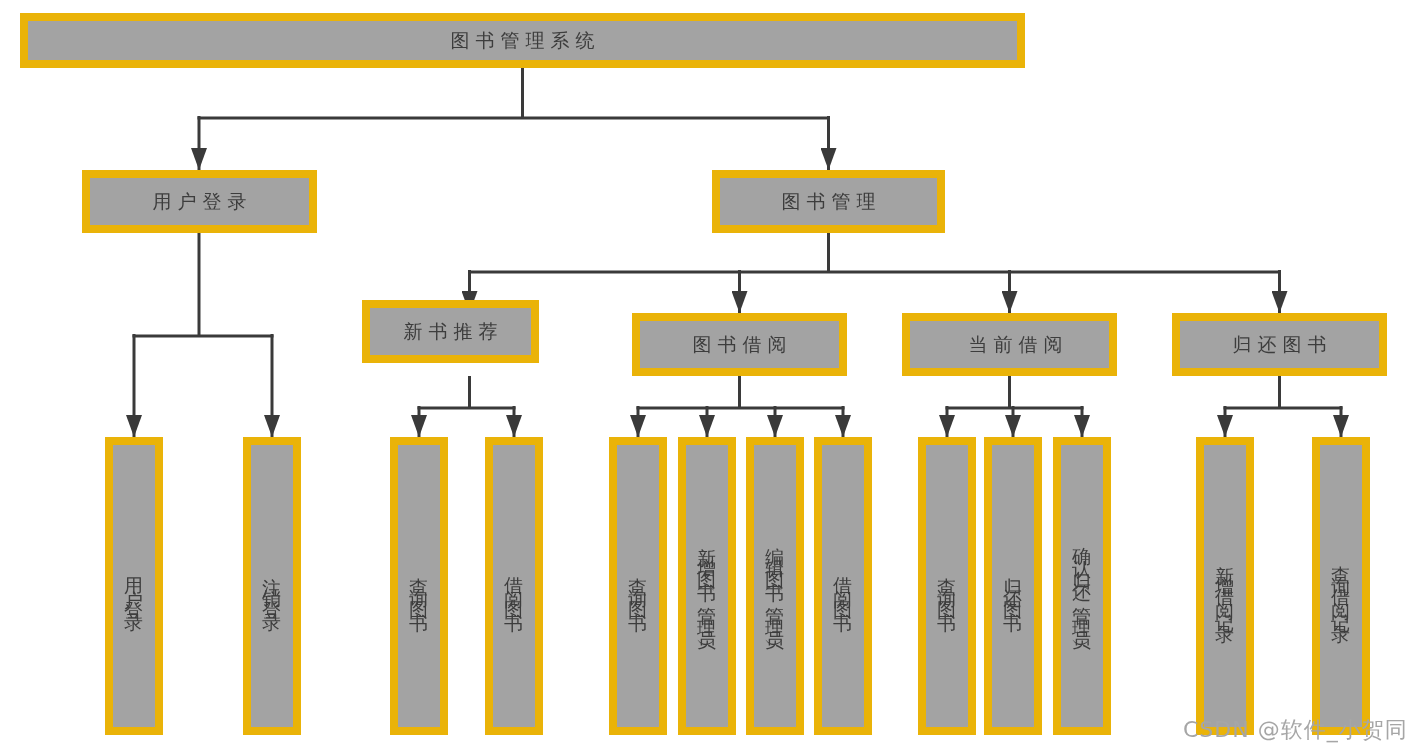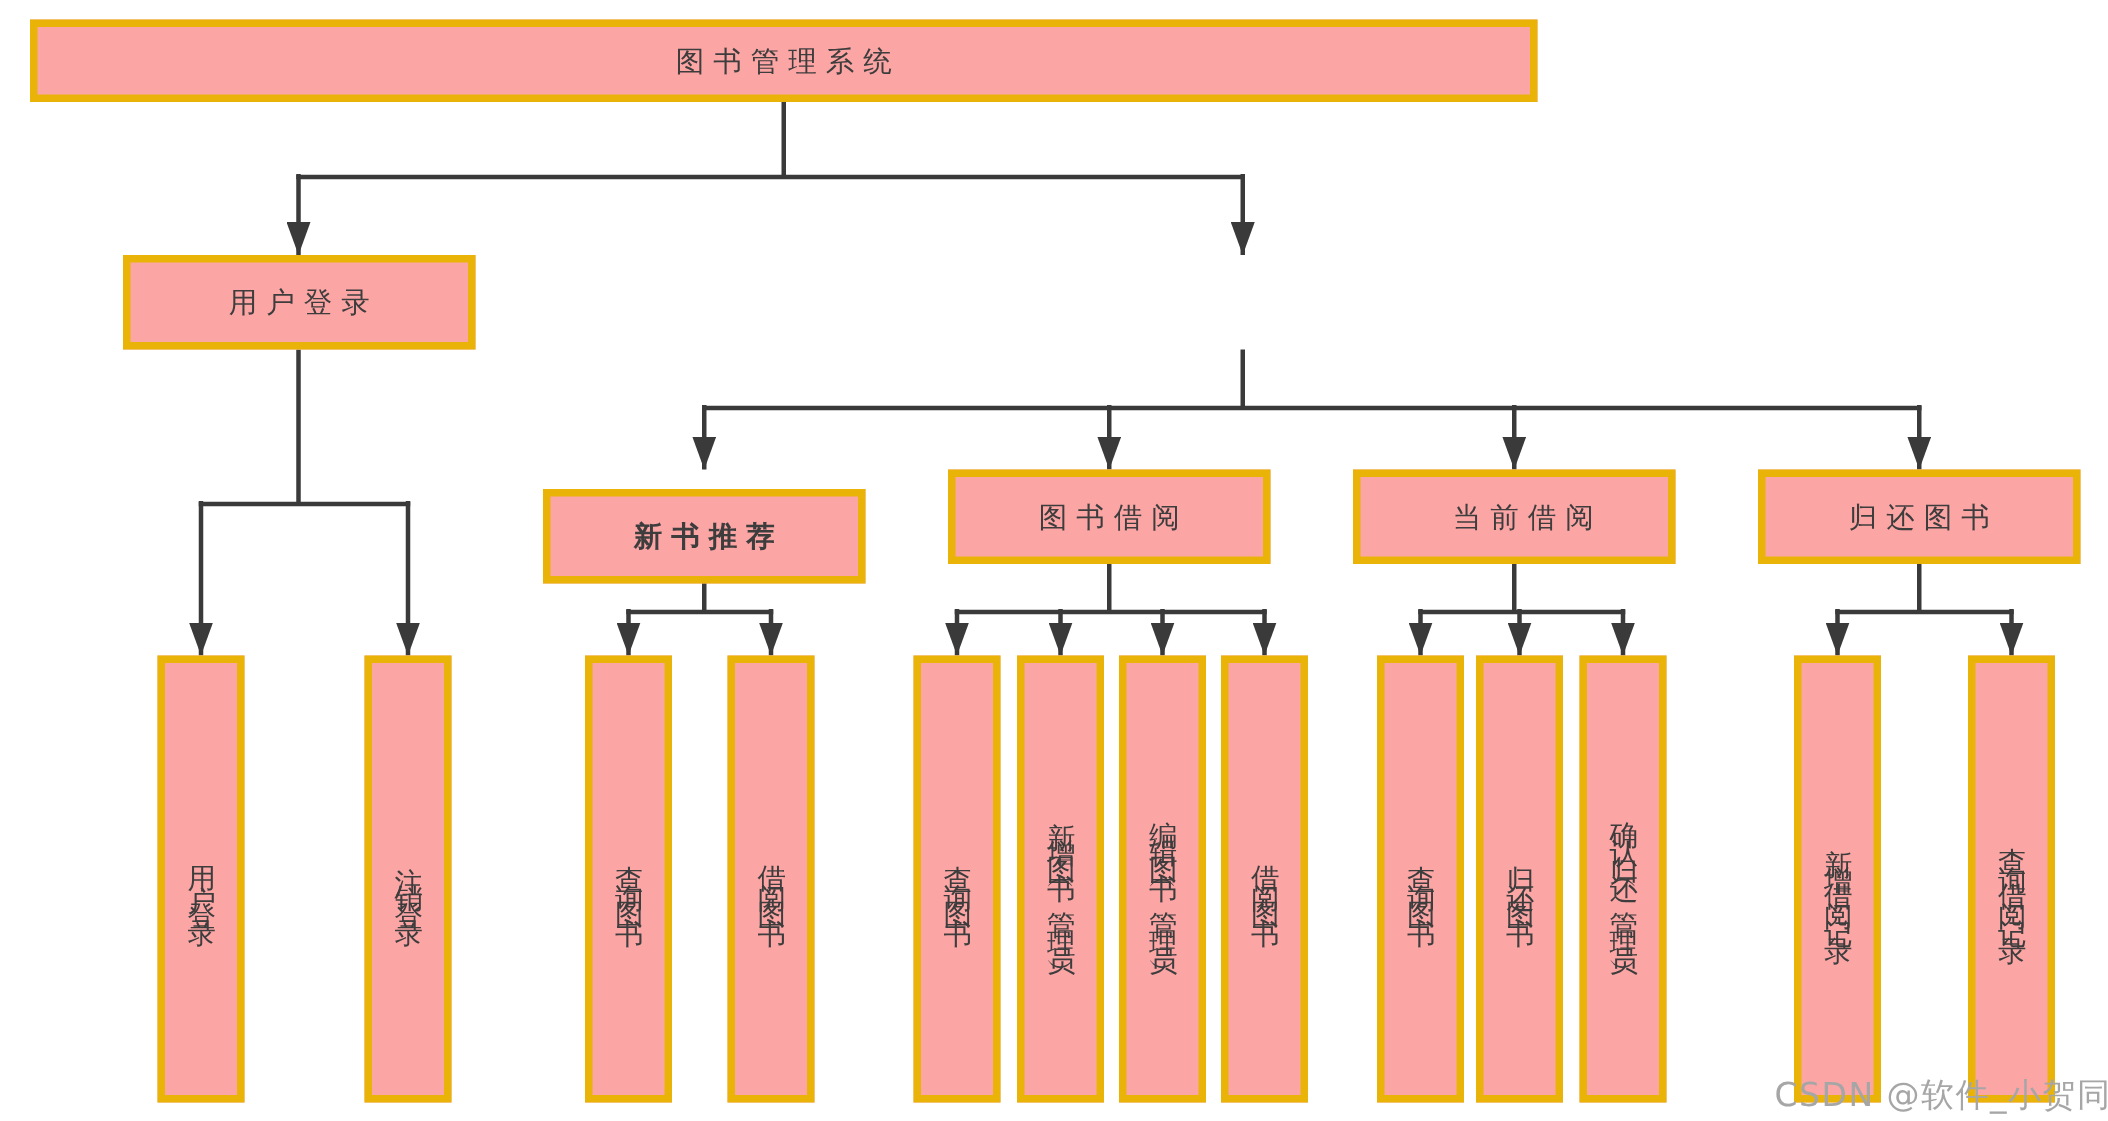--- a/index.html
+++ b/index.html
@@ -21,22 +21,22 @@
     top: 0;
     z-index: 0;
   }
   svg.connectors line {
     stroke: #3a3a3a;
     stroke-width: 3;
   }
   .box {
     position: absolute;
     box-sizing: border-box;
-    background: #fca5a5;
-    border: 5px solid #eab308;
+    background: #a3a3a3;
+    border: 8px solid #eab308;
     display: flex;
     align-items: center;
     justify-content: center;
     color: #3d3d3d;
     z-index: 1;
   }
   .box.h {
     font-size: 19px;
     letter-spacing: 6px;
     text-indent: 6px;
@@ -47,21 +47,21 @@
     text-orientation: mixed;
     font-size: 19px;
     line-height: 1;
     letter-spacing: 12px;
     white-space: nowrap;
   }
   
   #n-root      { left: 20px;   top: 13px;  width: 1005px; height: 55px; }
   #n-login     { left: 82px;   top: 170px; width: 235px;  height: 63px; }
   #n-mgmt      { left: 712px;  top: 170px; width: 233px;  height: 63px; }
-  #n-newrec    { left: 362px;  top: 326px; width: 215px;  height: 63px; font-weight: bold; }
+  #n-newrec    { left: 362px;  top: 300px; width: 177px;  height: 63px; }
   #n-borrow    { left: 632px;  top: 313px; width: 215px;  height: 63px; text-align: center; }
   #n-current   { left: 902px;  top: 313px; width: 215px;  height: 63px; padding-left: 12px; }
   #n-records   { left: 1172px; top: 313px; width: 215px;  height: 63px; }
   .leaf { top: 437px; height: 298px; width: 58px; }
   #l-user-login   { left: 105px; }
   #l-logout       { left: 243px; }
   #l-query1       { left: 390px; }
   #l-borrow1      { left: 485px; }
   #l-query2       { left: 609px; }
   #l-add-book     { left: 678px; }
@@ -150,20 +150,23 @@
     </g>
   </svg>
 
   <div class="box h" id="n-root">
     <span>图书管理系统</span>
   </div>
 
   <div class="box h" id="n-login">
     <span>用户登录</span>
   </div>
+  <div class="box h" id="n-mgmt">
+    <span>图书管理</span>
+  </div>
 
   <div class="box h" id="n-newrec">
     <span>新书推荐</span>
   </div>
   <div class="box h" id="n-borrow">
     <span>图书借阅</span>
   </div>
   <div class="box h" id="n-current">
     <span>当前借阅</span>
   </div>

